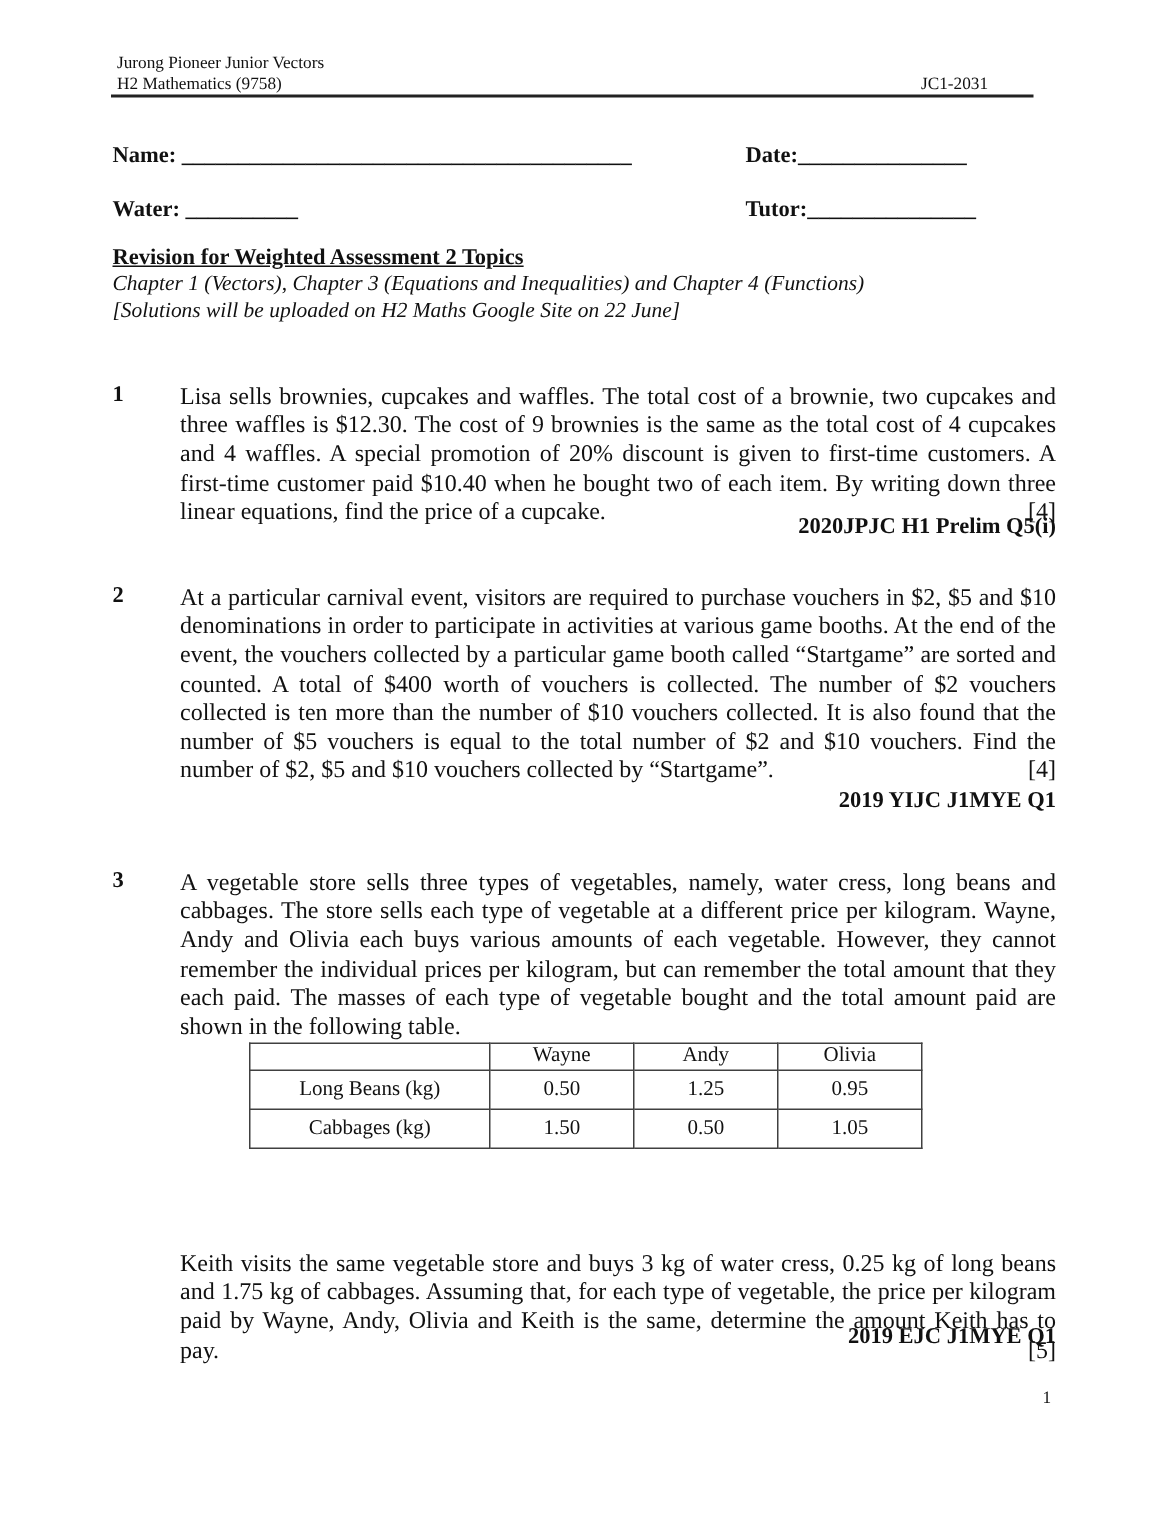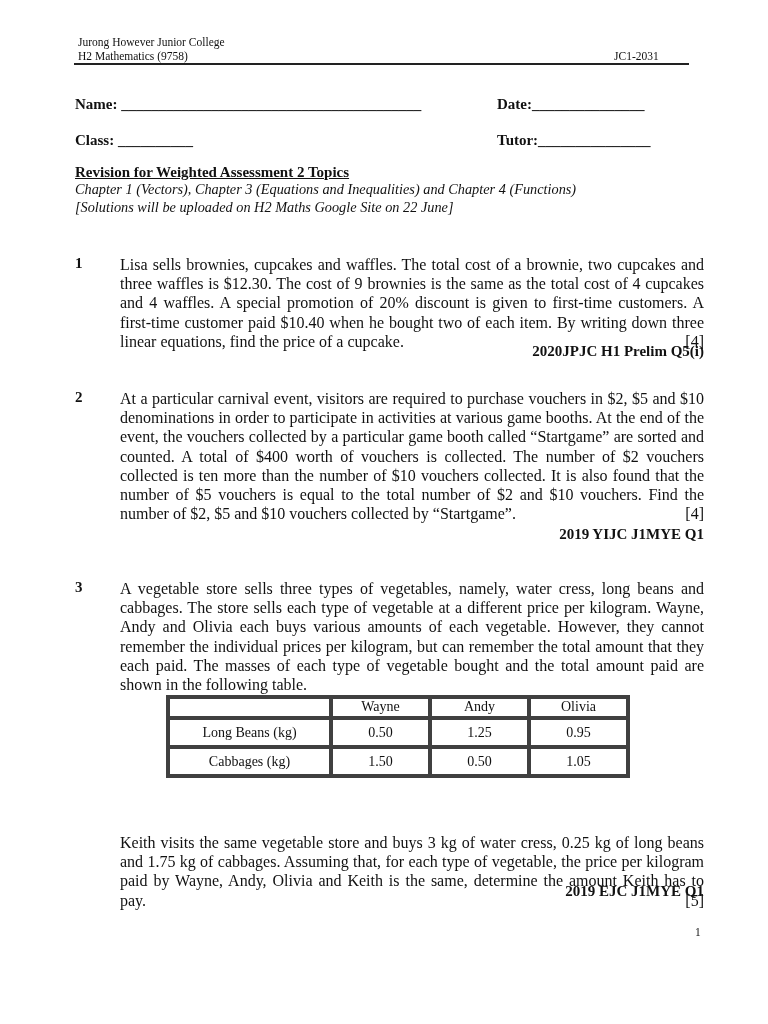--- a/index.html
+++ b/index.html
@@ -16,39 +16,39 @@
   .sub { font-style: italic; font-size: 14.3px; line-height: 19px; }
   .qnum { font-weight: bold; font-size: 15px; }
   .qtext { font-size: 16px; line-height: 19.2px; text-align: justify; width: 584px; }
   .qtext .marks { float: right; }
   .source { font-weight: bold; font-size: 15px; text-align: right; width: 584px; }
   table.veg {
     position: absolute; left: 166px; top: 695px; border-collapse: collapse;
     font-size: 14px; line-height: 16px;
   }
   table.veg td {
-    border: 4px solid #404040; text-align: center; padding: 0;
+    border: 1px solid #404040; text-align: center; padding: 0;
     height: 25px; vertical-align: middle;
   }
   table.veg tr.head td { height: 17px; vertical-align: top; }
   table.veg tr.total td { height: 32px; vertical-align: top; padding-top: 4px; }
   .c0 { width: 159px; } .c1 { width: 95px; } .c2 { width: 95px; } .c3 { width: 95px; }
   .page-no { font-size: 11.5px; }
 </style>
 </head>
 <body>
 
-<div class="abs header-small" style="left:78px; top:35px;">Jurong However Junior College</div>
+<div class="abs header-small" style="left:78px; top:35px;">Jurong Pioneer Junior Vectors</div>
 <div class="abs header-small" style="left:78px; top:49px;">H2 Mathematics (9758)</div>
 <div class="abs header-small" style="left:614px; top:49px;">JC1-2031</div>
 <div class="rule"></div>
 
 <div class="abs field" style="left:75px; top:96px;">Name: ________________________________________</div>
 <div class="abs field" style="left:497px; top:96px;">Date:_______________</div>
-<div class="abs field" style="left:75px; top:132px;">Class: __________</div>
+<div class="abs field" style="left:75px; top:132px;">Water: __________</div>
 <div class="abs field" style="left:497px; top:132px;">Tutor:_______________</div>
 
 <div class="abs title" style="left:75px; top:164px;">Revision for Weighted Assessment 2 Topics</div>
 <div class="abs sub" style="left:75px; top:180px;">Chapter 1 (Vectors), Chapter 3 (Equations and Inequalities) and Chapter 4 (Functions)</div>
 <div class="abs sub" style="left:75px; top:198px;">[Solutions will be uploaded on H2 Maths Google Site on 22 June]</div>
 
 <div class="abs qnum" style="left:75px; top:255px;">1</div>
 <div class="abs qtext" style="left:120px; top:255px;">
   <span>Lisa sells brownies, cupcakes and waffles. The total cost of a brownie, two cupcakes and three waffles is $12.30. The cost of 9 brownies is the same as the total cost of 4 cupcakes and 4 waffles. A special promotion of 20% discount is given to first-time customers. A first-time customer paid $10.40 when he bought two of each item. By writing down three linear equations, find the price of a cupcake.</span>
   <span class="marks">[4]</span>

